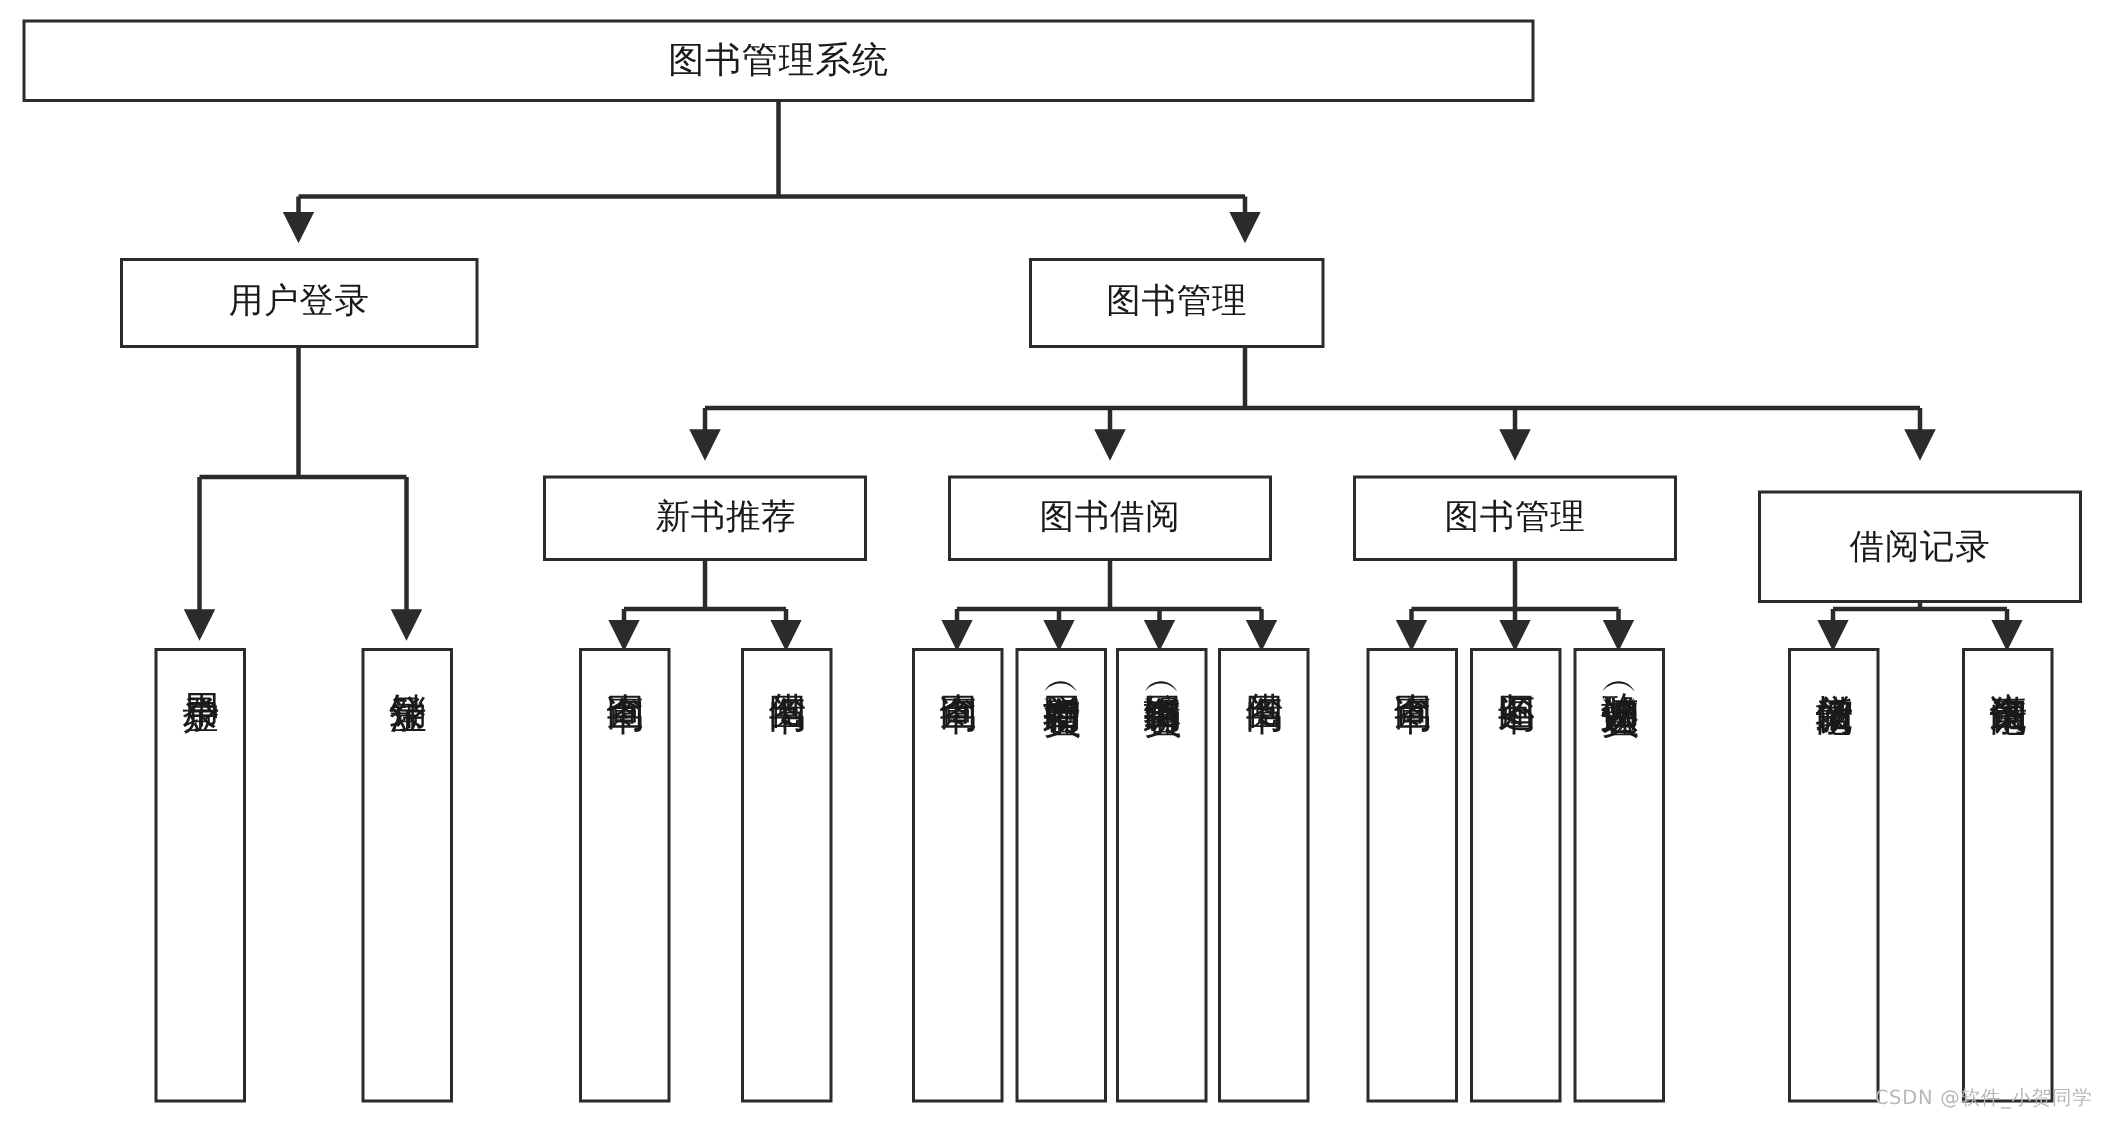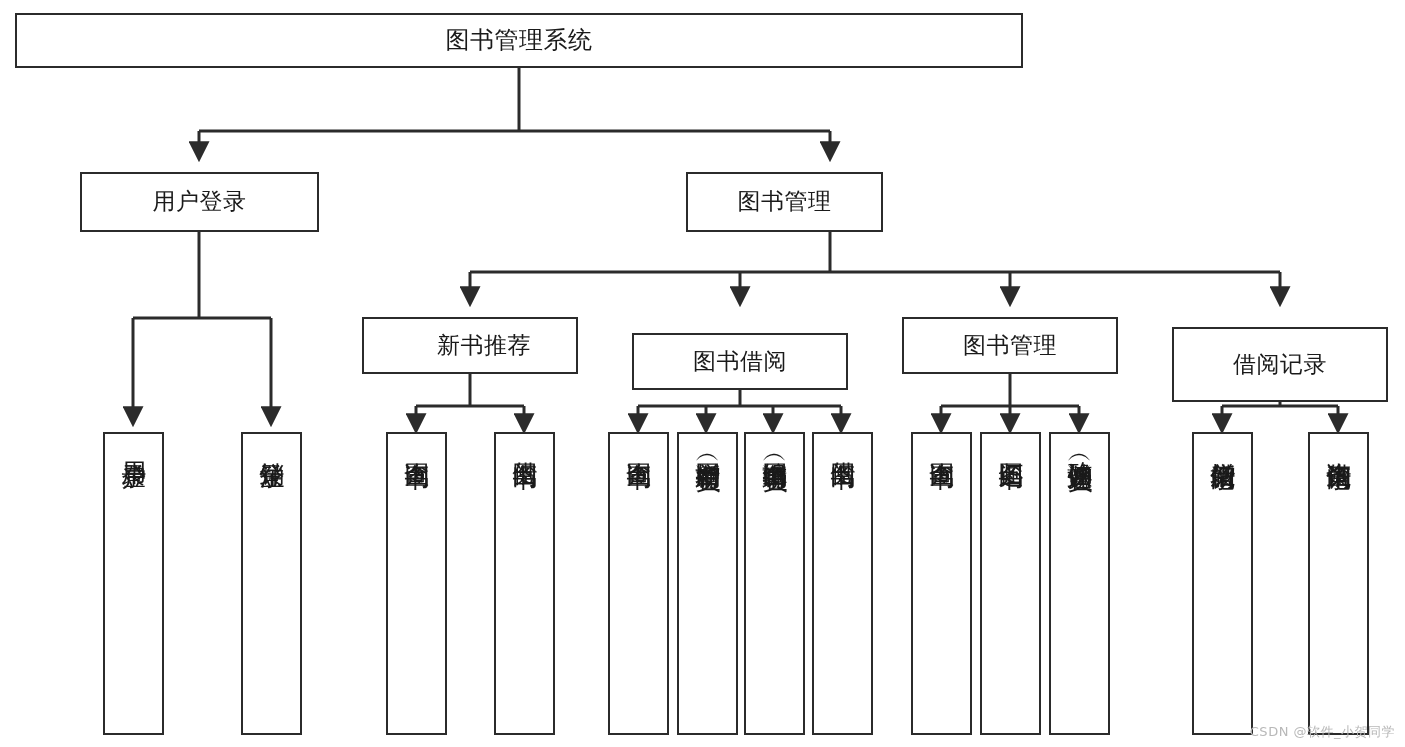--- a/index.html
+++ b/index.html
@@ -132,21 +132,21 @@
   <div class="node horiz" style="left:80px; top:172px; width:239px; height:60px;">
     <span>用户登录</span>
   </div>
   <div class="node horiz" style="left:686px; top:172px; width:197px; height:60px;">
     <span>图书管理</span>
   </div>
 
   <div class="node horiz" style="left:362px; top:317px; width:216px; height:57px;padding-left:28px;">
     <span>新书推荐</span>
   </div>
-  <div class="node horiz" style="left:632px; top:317px; width:216px; height:57px;margin-top:16px;">
+  <div class="node horiz" style="left:632px; top:317px; width:216px; height:57px;">
     <span>图书借阅</span>
   </div>
   <div class="node horiz" style="left:902px; top:317px; width:216px; height:57px;">
     <span>图书管理</span>
   </div>
   <div class="node horiz" style="left:1172px; top:327px; width:216px; height:75px;font-family:Liberation Serif, serif;">
     <span>借阅记录</span>
   </div>
 
   <div class="node leaf" style="left:103px; top:432px; width:61px; height:303px;">

